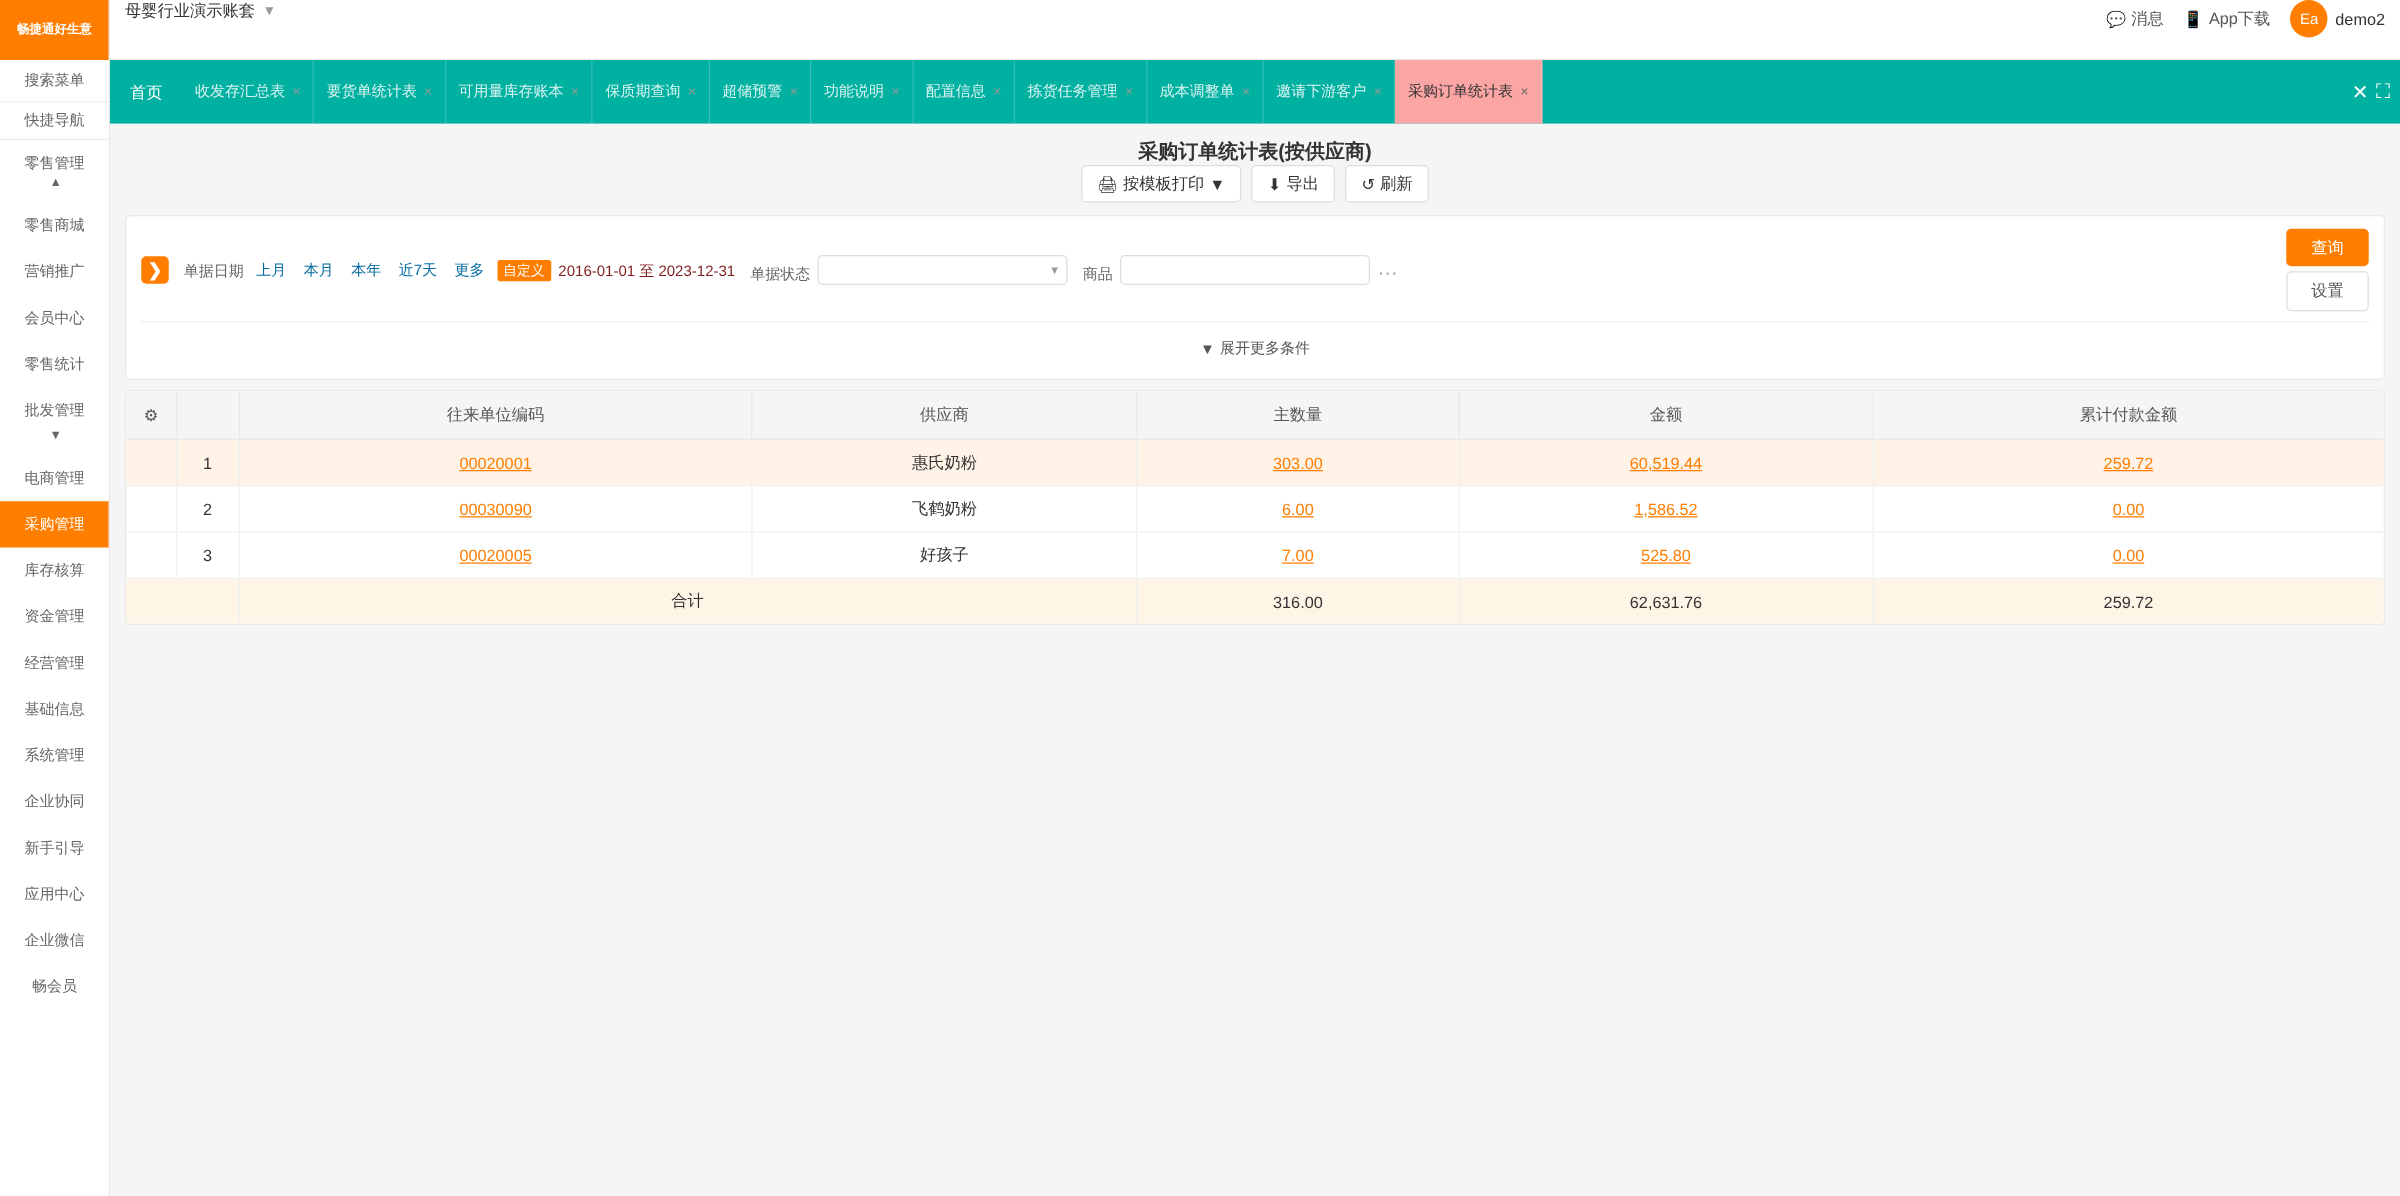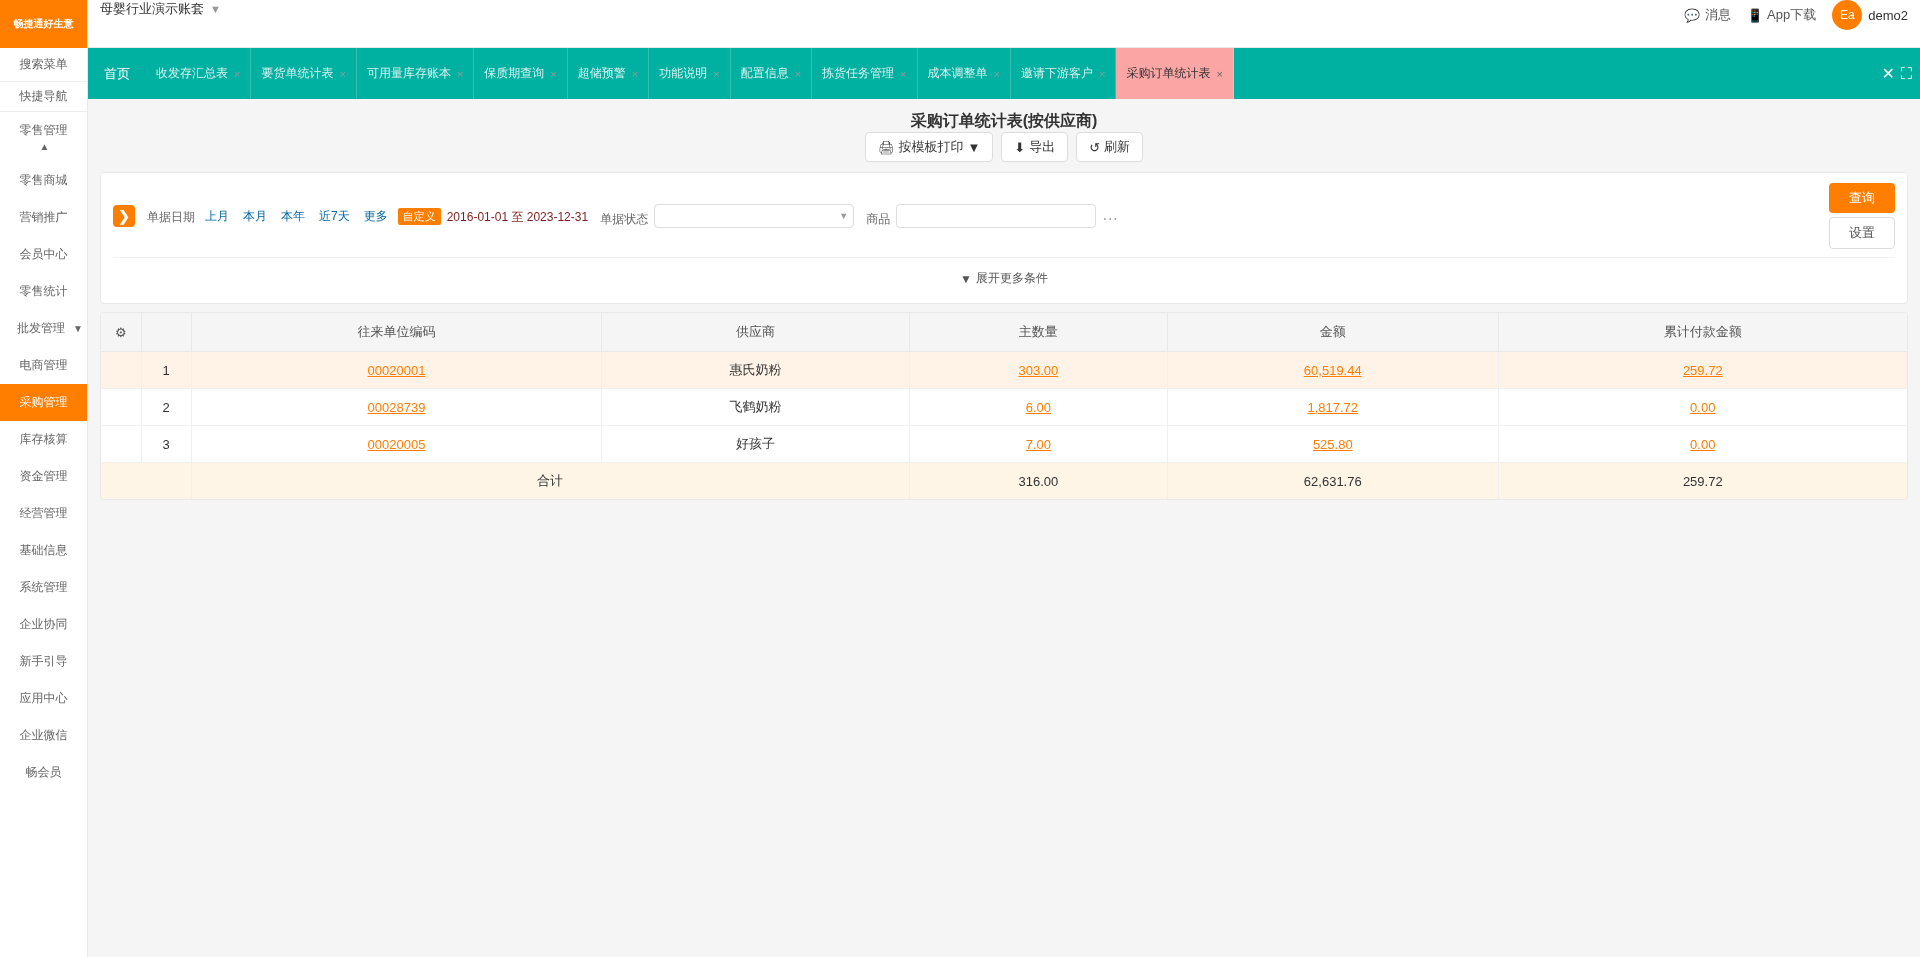--- a/index.html
+++ b/index.html
@@ -293,21 +293,21 @@
   </div>
   <div class="sidebar-item">
     <span>营销推广</span>
   </div>
   <div class="sidebar-item">
     <span>会员中心</span>
   </div>
   <div class="sidebar-item">
     <span>零售统计</span>
   </div>
-  <div class="sidebar-item" style="flex-direction:row; justify-content:flex-end; gap:6px;">
+  <div class="sidebar-item" style="flex-direction:column; justify-content:space-between; gap:6px;">
     <span>批发管理</span>
     <span class="arrow">▼</span>
   </div>
   <div class="sidebar-item">
     <span>电商管理</span>
   </div>
   <div class="sidebar-item active">
     <span>采购管理</span>
   </div>
   <div class="sidebar-item">
@@ -510,24 +510,24 @@
       <td>1</td>
       <td class="td-link">00020001</td>
       <td>惠氏奶粉</td>
       <td class="td-link">303.00</td>
       <td class="td-link">60,519.44</td>
       <td class="td-link">259.72</td>
     </tr>
             <tr>
       <td></td>
       <td>2</td>
-      <td class="td-link">00028739</td>
+      <td class="td-link">00030090</td>
       <td>飞鹤奶粉</td>
       <td class="td-link">6.00</td>
-      <td class="td-link">1,817.72</td>
+      <td class="td-link">1,586.52</td>
       <td class="td-link">0.00</td>
     </tr>
             <tr>
       <td></td>
       <td>3</td>
       <td class="td-link">00020005</td>
       <td>好孩子</td>
       <td class="td-link">7.00</td>
       <td class="td-link">525.80</td>
       <td class="td-link">0.00</td>

